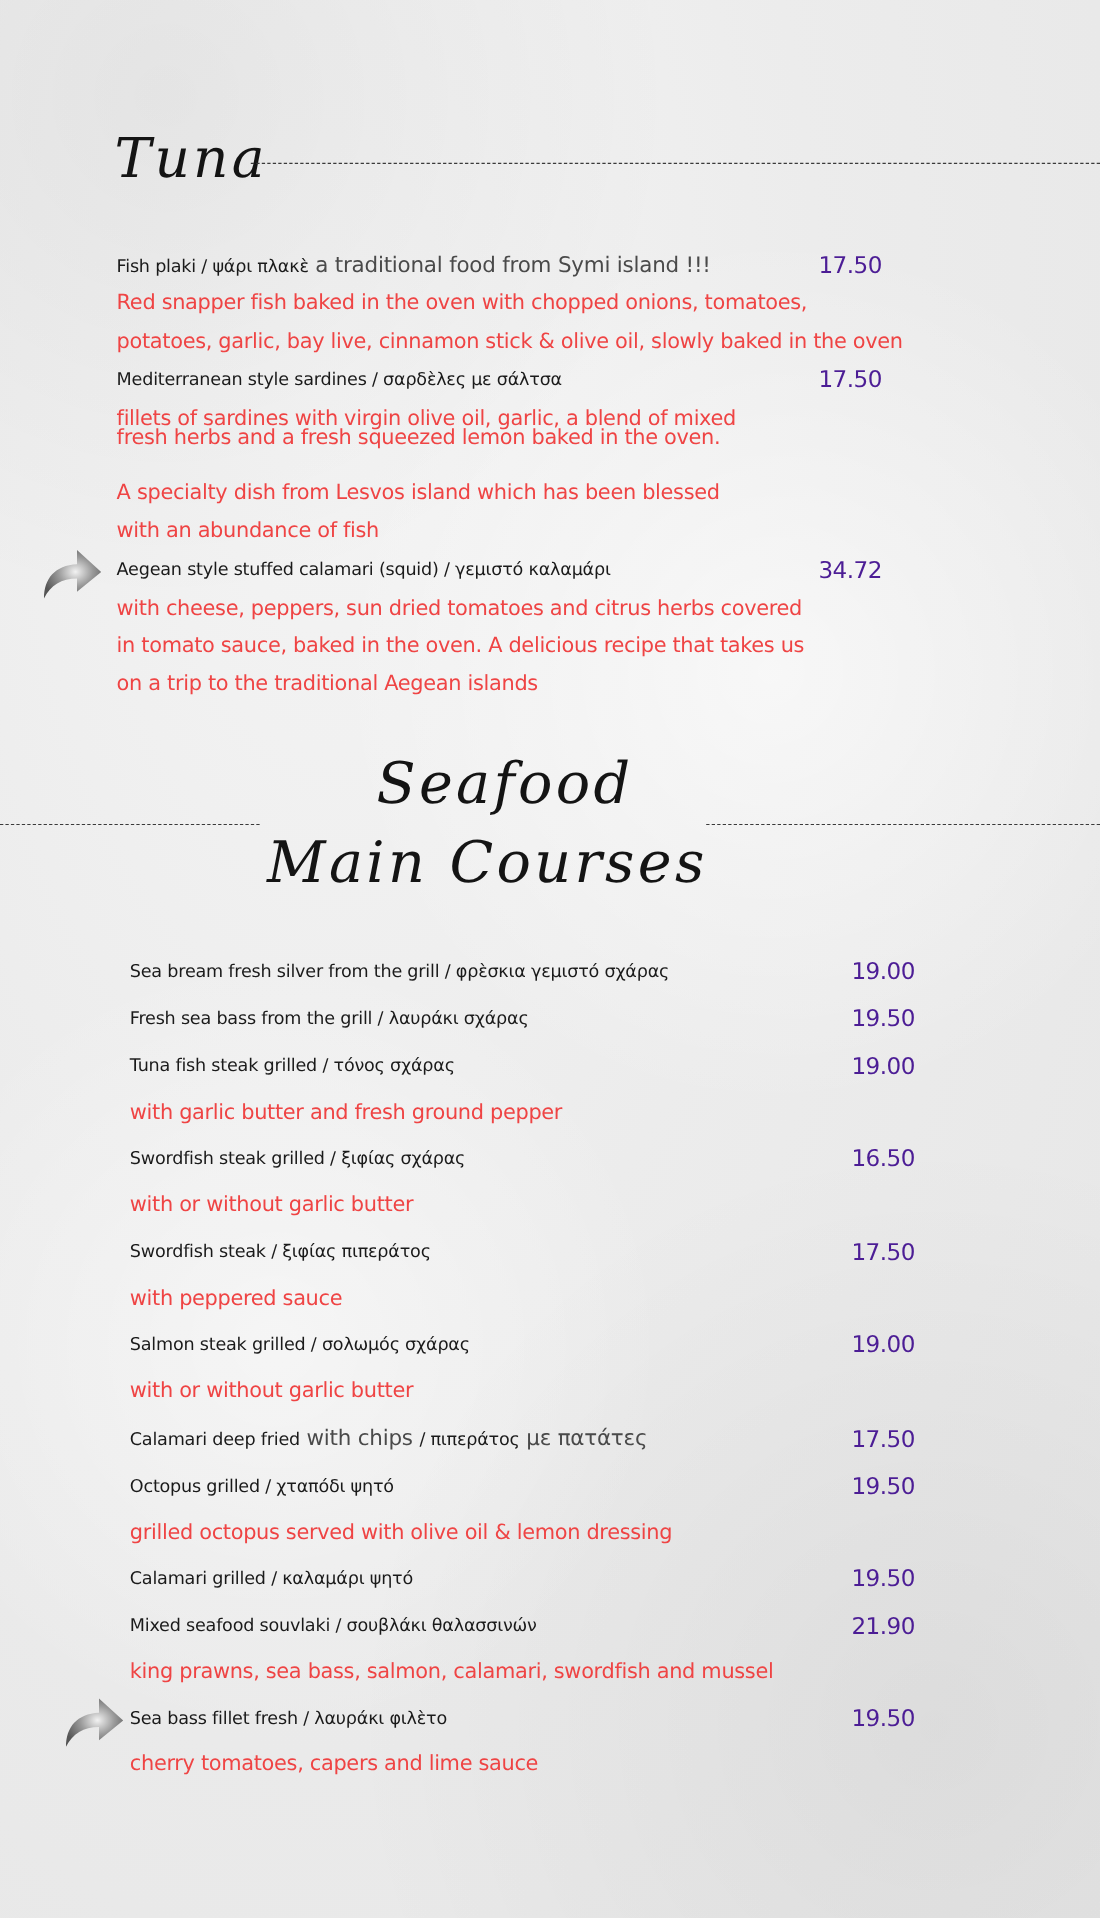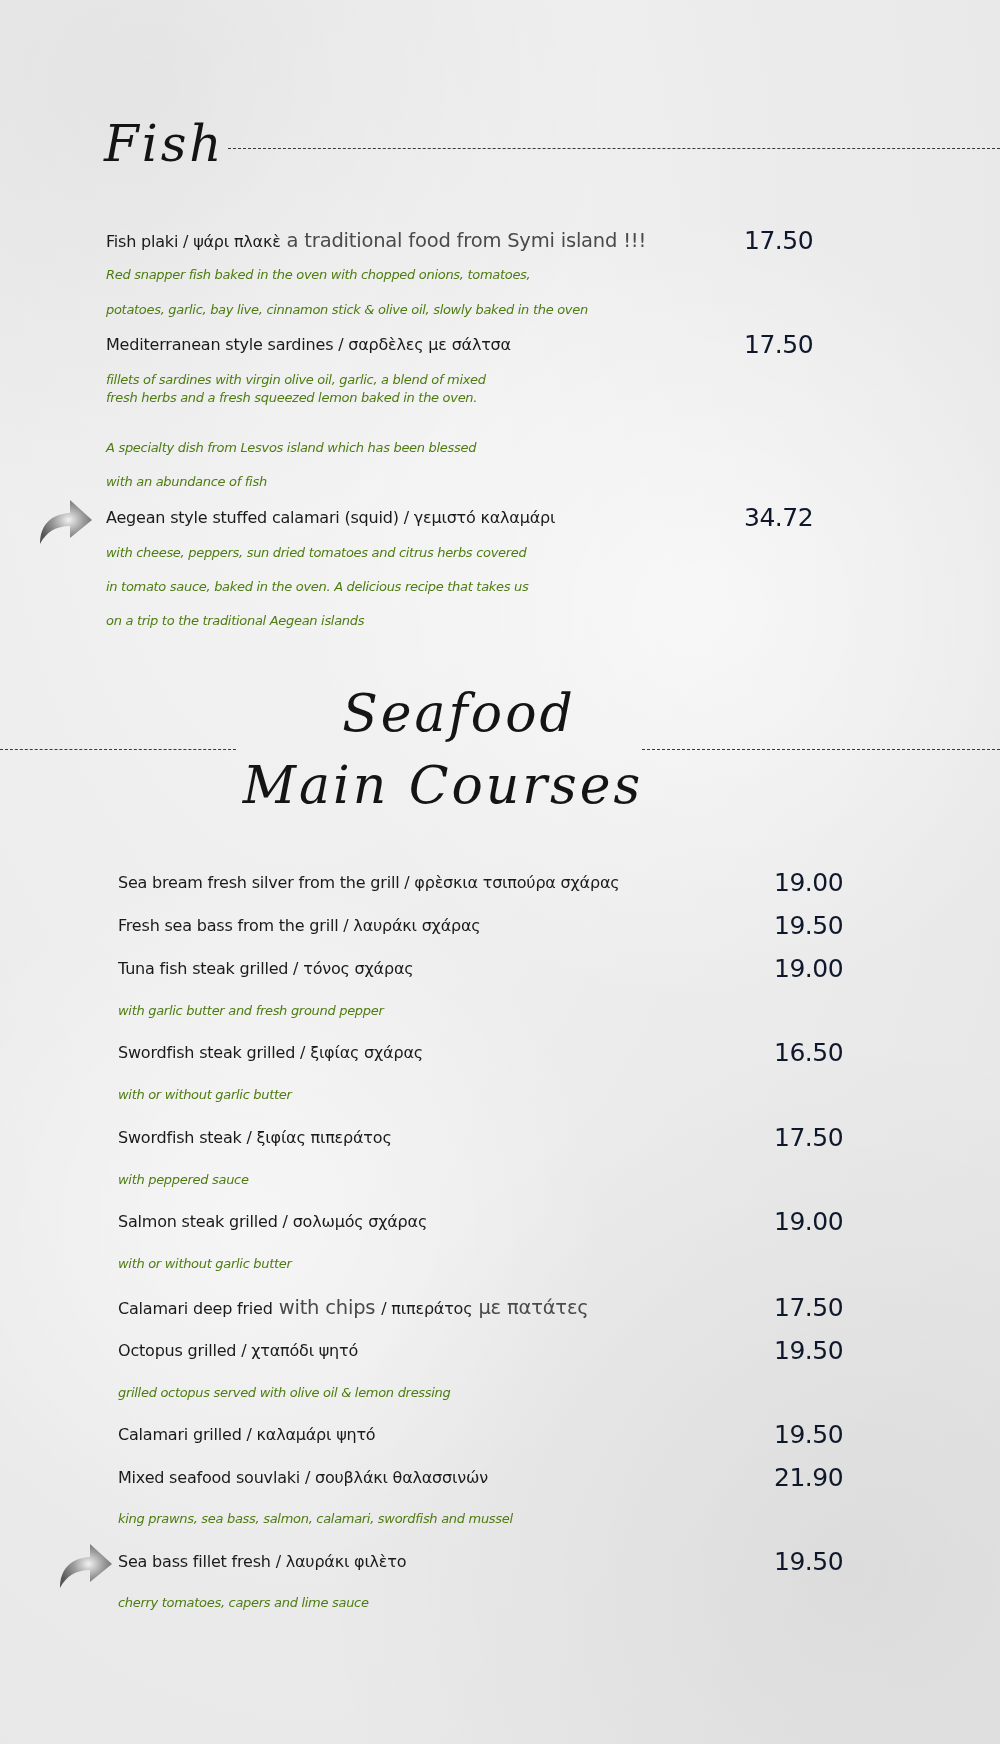--- a/index.html
+++ b/index.html
@@ -42,36 +42,36 @@
   
   .line {
     position: absolute;
     font-size: 19.5px;
     line-height: 26px;
     white-space: nowrap;
     color: #1a1a1a;
   }
   .name { font-weight: normal; font-size: 16px; letter-spacing: -0.2px; }
   .light { font-weight: normal; color: #4a4a4a; letter-spacing: -0.2px; }
-  .desc { font-size: 13px; color: #4d7c0f; letter-spacing: -0.3px; font-style: italic; }
+  .desc { font-size: 19px; color: #ef4444; letter-spacing: -0.3px; }
   .price {
     position: absolute;
-    font-size: 25px;
+    font-size: 21px;
     line-height: 26px;
-    color: #0f172a;
+    color: #4c1d95;
     letter-spacing: -0.5px;
   }
   .arrow { position: absolute; width: 56px; height: 50px; }
 </style>
 </head>
 <body>
 
 <div class="paper-tex"></div>
 
-<div class="abs script fish-title">Fish</div>
+<div class="abs script fish-title">Tuna</div>
 <div class="dash-line" style="left:228px; top:148px; width:772px;"></div>
 
 <div class="line" style="left:106px; top:228px;">
   <span class="name">Fish plaki / ψάρι πλακὲ</span><span class="light"> a traditional food from Symi island !!!</span>
 </div>
 <div class="price" style="left:744px; top:228px;">17.50</div>
 <div class="line desc" style="left:106px; top:262px;">Red snapper fish baked in the oven with chopped onions, tomatoes,</div>
 <div class="line desc" style="left:106px; top:297px;">potatoes, garlic, bay live, cinnamon stick &amp; olive oil, slowly baked in the oven</div>
 
 <div class="line name" style="left:106px; top:332px;">Mediterranean style sardines / σαρδὲλες με σάλτσα</div>
@@ -95,21 +95,21 @@
 <div class="price" style="left:744px; top:505px;">34.72</div>
 <div class="line desc" style="left:106px; top:540px;">with cheese, peppers, sun dried tomatoes and citrus herbs covered</div>
 <div class="line desc" style="left:106px; top:574px;">in tomato sauce, baked in the oven. A delicious recipe that takes us</div>
 <div class="line desc" style="left:106px; top:608px;">on a trip to the traditional Aegean islands</div>
 
 <div class="abs script seafood-title">Seafood</div>
 <div class="dash-line" style="left:0; top:749px; width:236px;"></div>
 <div class="dash-line" style="left:642px; top:749px; width:358px;"></div>
 <div class="abs script main-title">Main Courses</div>
 
-<div class="line name" style="left:118px; top:870px;">Sea bream fresh silver from the grill / φρὲσκια τσιπούρα σχάρας</div>
+<div class="line name" style="left:118px; top:870px;">Sea bream fresh silver from the grill / φρὲσκια γεμιστό σχάρας</div>
 <div class="price" style="left:774px; top:870px;">19.00</div>
 
 <div class="line name" style="left:118px; top:913px;">Fresh sea bass from the grill / λαυράκι σχάρας</div>
 <div class="price" style="left:774px; top:913px;">19.50</div>
 
 <div class="line name" style="left:118px; top:956px;">Tuna fish steak grilled / τόνος σχάρας</div>
 <div class="price" style="left:774px; top:956px;">19.00</div>
 <div class="line desc" style="left:118px; top:998px;">with garlic butter and fresh ground pepper</div>
 
 <div class="line name" style="left:118px; top:1040px;">Swordfish steak grilled / ξιφίας σχάρας</div>

